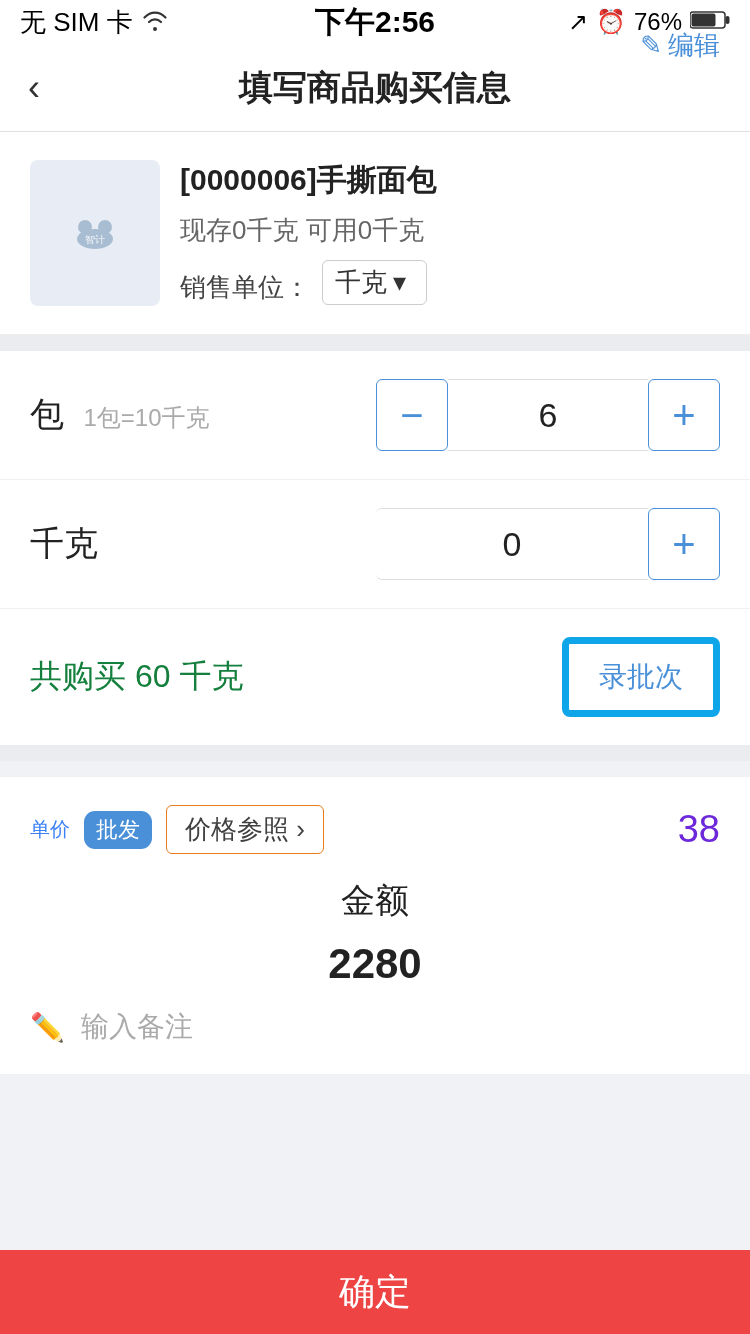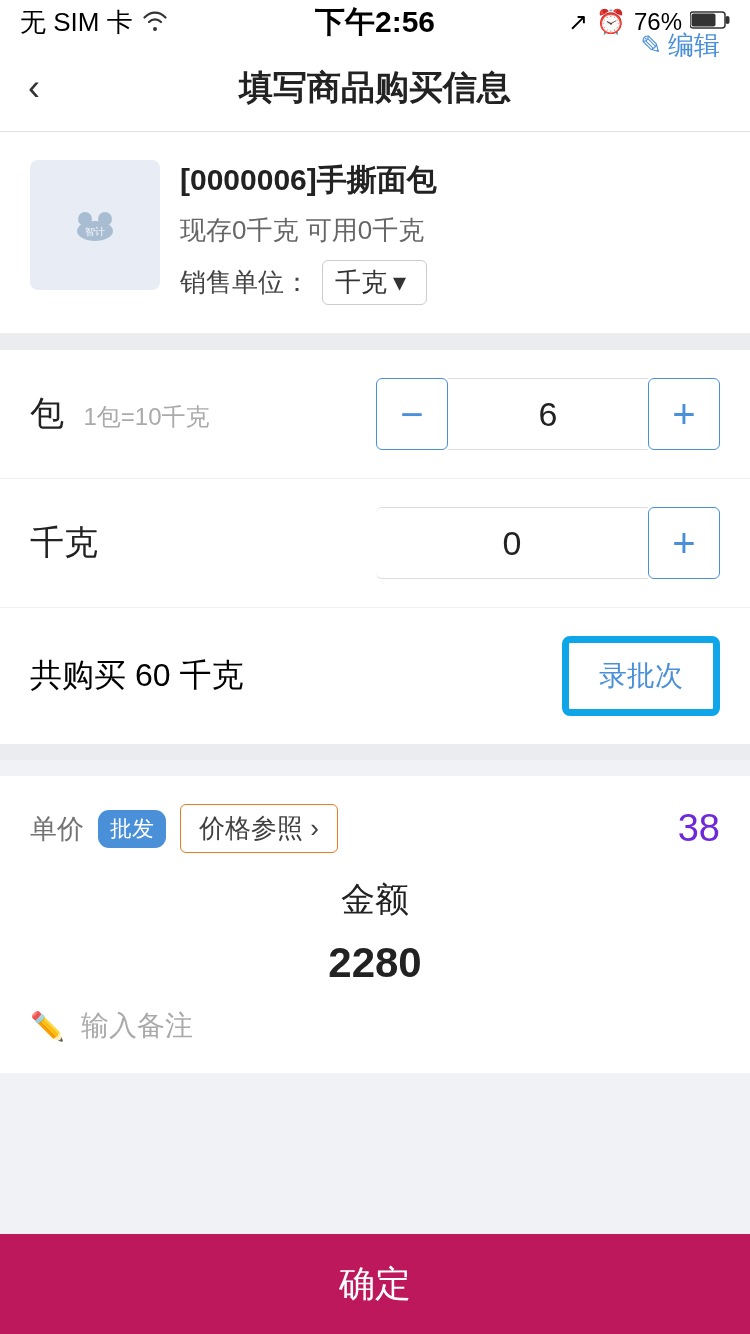--- a/index.html
+++ b/index.html
@@ -74,21 +74,21 @@
       background: #fff;
       margin-top: 0;
       padding: 28px 30px;
       display: flex;
       align-items: flex-start;
       gap: 20px;
       border-bottom: 1px solid #eee;
     }
     .product-thumb {
       width: 130px;
-      height: 130px;
+      height: 146px;
       background: #e8edf5;
       border-radius: 8px;
       display: flex;
       align-items: center;
       justify-content: center;
       flex-shrink: 0;
     }
     .product-thumb svg {
       width: 60px;
       height: 60px;
@@ -103,21 +103,21 @@
       color: #222;
       margin-bottom: 12px;
     }
     .product-stock {
       font-size: 26px;
       color: #666;
       margin-bottom: 12px;
     }
     .product-unit-row {
       display: flex;
-      align-items: center;
+      align-items: flex-end;
       gap: 12px;
       font-size: 26px;
       color: #444;
     }
     .unit-select {
       border: 1px solid #ccc;
       border-radius: 6px;
       padding: 4px 20px 4px 12px;
       font-size: 26px;
       color: #333;
@@ -202,21 +202,21 @@
     
     .total-row {
       background: #fff;
       display: flex;
       align-items: center;
       justify-content: space-between;
       padding: 28px 30px;
     }
     .total-text {
       font-size: 32px;
-      color: #000000;
+      color: #15803d;
     }
     .batch-btn {
       border: 7px solid #0ea5e9;
       color: #4a90d9;
       background: #fff;
       padding: 14px 30px;
       font-size: 28px;
       border-radius: 8px;
       cursor: pointer;
     }
@@ -232,22 +232,22 @@
       align-items: center;
       justify-content: space-between;
       margin-bottom: 24px;
     }
     .price-left {
       display: flex;
       align-items: center;
       gap: 14px;
     }
     .price-label {
-      font-size: 27px;
-      color: #737373;
+      font-size: 20px;
+      color: #3b82f6;
     }
     .badge-pifa {
       background: #4a90d9;
       color: #fff;
       font-size: 22px;
       padding: 4px 12px;
       border-radius: 11px;
     }
     .price-ref-btn {
       border: 1.5px solid #e87c1e;
@@ -300,22 +300,22 @@
       background: #f0f2f5;
       height: 300px;
     }
 
     
     .confirm-btn-wrap {
       position: fixed;
       bottom: 0;
       left: 0;
       width: 750px;
-      height: 100px;
-      background: #be185d;
+      height: 84px;
+      background: #ef4444;
       display: flex;
       align-items: center;
       justify-content: center;
       cursor: pointer;
       text-align: right;
     }
     .confirm-btn-label {
       font-size: 36px;
       color: #fff;
       font-weight: 500;

